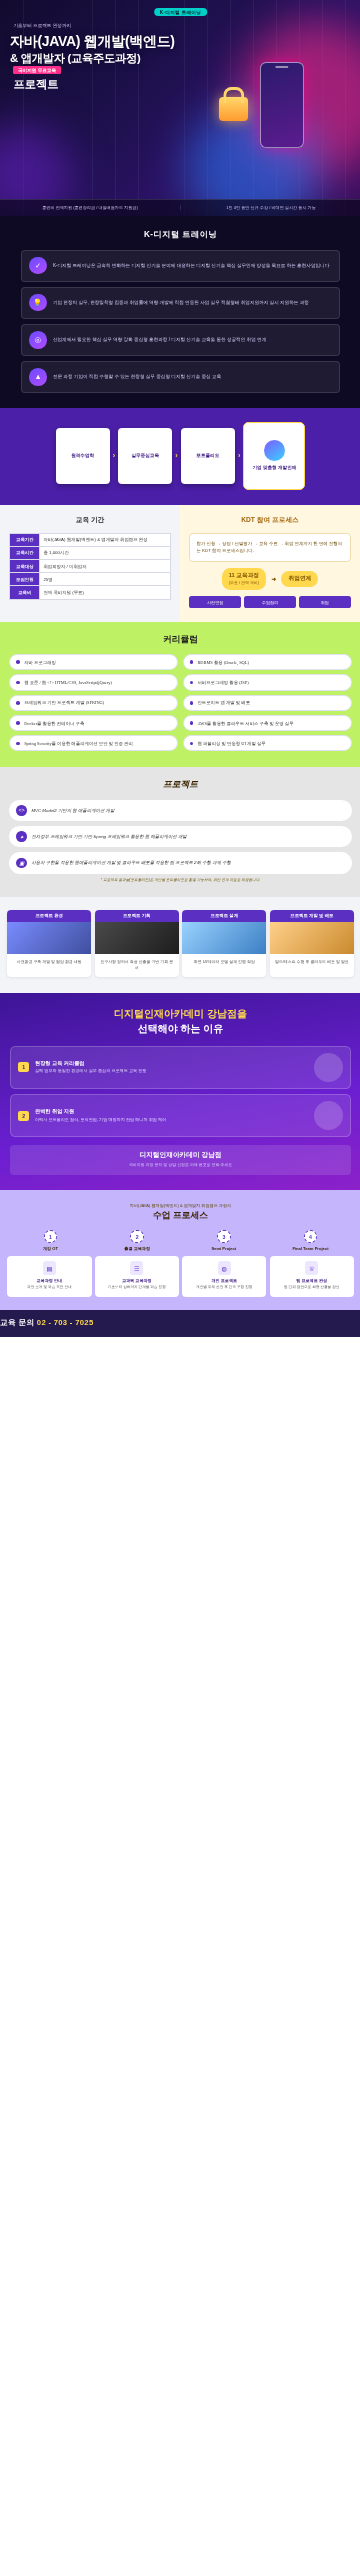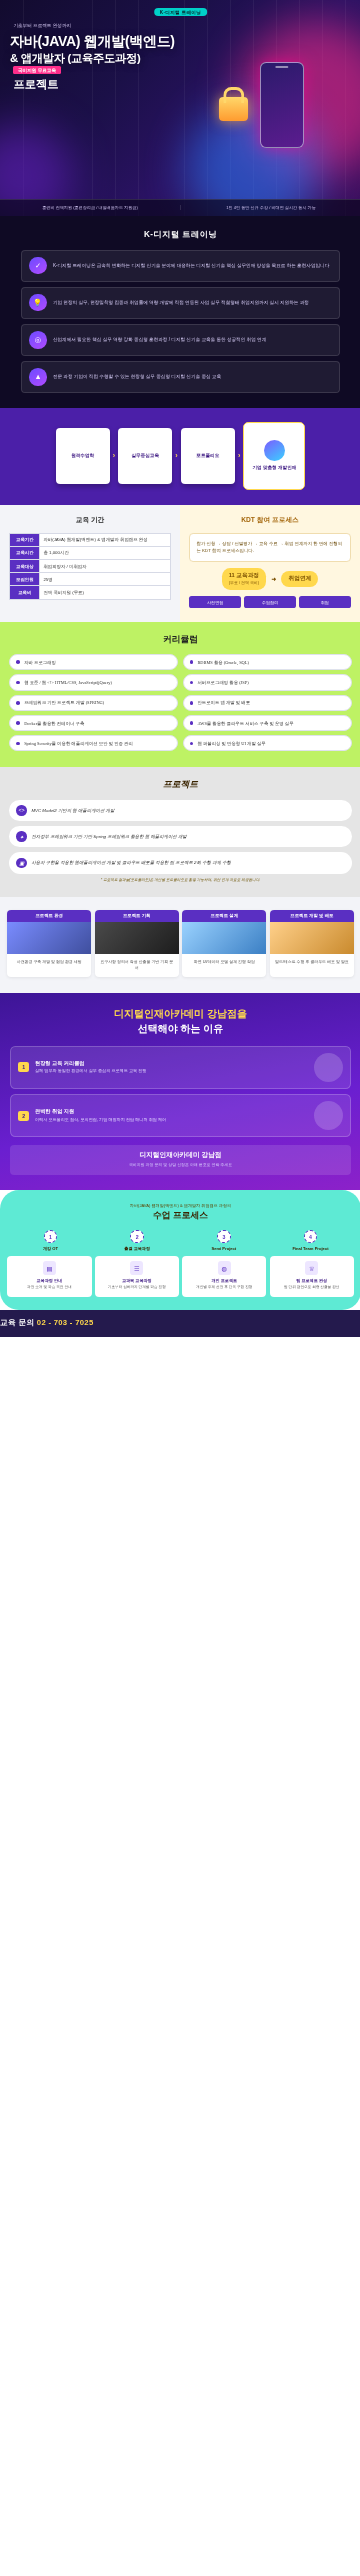--- a/index.html
+++ b/index.html
@@ -223,21 +223,21 @@
   .r-tx { font-size:4.1px; color:#e3d7ff; margin-top:1.5px; line-height:1.6;}
   .r-illus { width:29px;height:29px;border-radius:50%;background:rgba(255,255,255,.18); flex:none;}
   .reason-cta {
     margin-top:7.2px; text-align:center; background:rgba(255,255,255,.12);
     border-radius:4.1px; padding:6.2px;
   }
   .reason-cta .big { font-size:6.7px; font-weight:bold;}
   .reason-cta .sm { font-size:3.9px; color:#dcd0ff; margin-top:2.6px; line-height:1.6;}
 
   
-  .process { background:#5eead4; padding:12.4px 7.2px 13.4px;border-radius:19px; }
+  .process { background:#c4b5fd; padding:12.4px 7.2px 13.4px; }
   .process .lead { text-align:center; font-size:4.1px; color:#5d4600; margin-bottom:2.1px;}
   .process h2 { text-align:center; font-size:8.8px; font-weight:bold; color:#3a2400; margin-bottom:8.2px;}
   .pbar { display:flex; align-items:center; justify-content:space-between; margin-bottom:5.2px;}
   .pstep { flex:1; text-align:center; }
   .pstep .ring {
     width:13.4px;height:13.4px;border-radius:50%;border:1px dashed #5a2fc2;margin:0 auto 2.6px;
     display:flex;align-items:center;justify-content:center;color:#5a2fc2;font-size:5.2px;font-weight:bold;
     background:#fff;
   }
   .pstep .lb { font-size:4.1px; font-weight:bold; color:#3a2400;}

